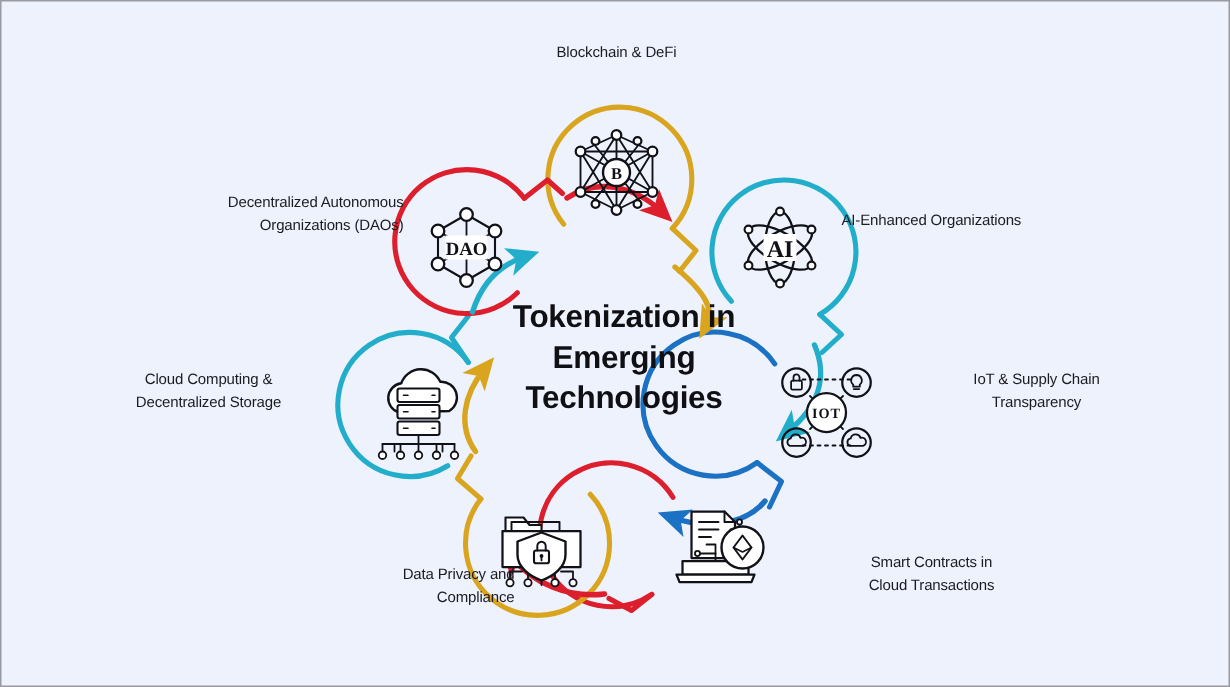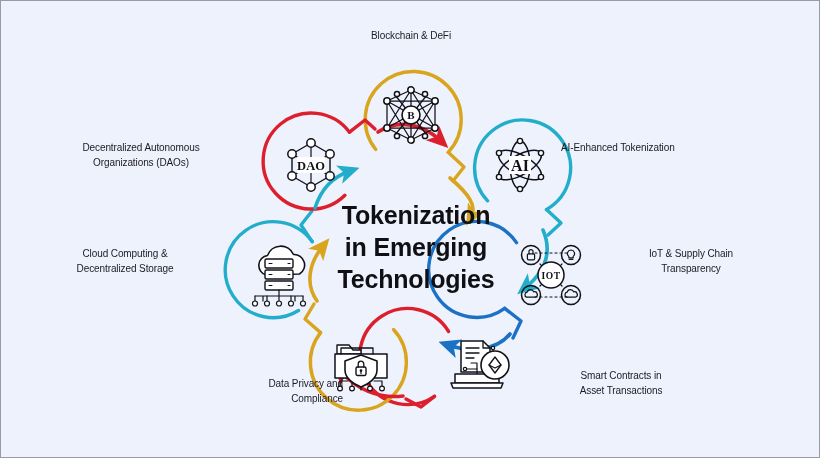--- a/index.html
+++ b/index.html
@@ -17,43 +17,43 @@
     border:1px solid #9a9aa2;
     overflow:hidden;
   }
   #svgroot{position:absolute;left:0;top:0;width:820px;height:458px;}
 
   .center-title{
     position:absolute;
     left:330px;top:198px;
     width:170px;
     text-align:center;
-    font-size:25px;
+    font-size:21px;
     font-weight:700;
     line-height:1.28;
     color:#101014;
     letter-spacing:-0.2px;
   }
   .node-label{
     position:absolute;
     text-align:center;
     font-size:10px;
     font-weight:400;
     line-height:1.45;
     color:#1b1b22;
     letter-spacing:-0.1px;
     white-space:pre-line;
   }
   .lbl-blockchain{left:300px;top:28px;width:220px;}
   .lbl-ai{left:560px;top:140px;width:240px;text-align:left;}
   .lbl-iot{left:584px;top:246px;width:212px;}
   .lbl-smart{left:512px;top:368px;width:216px;text-align:center;}
   .lbl-privacy{left:130px;top:376px;width:212px;text-align:right;}
-  .lbl-cloud{left:16px;top:246px;width:216px;text-align:center;}
-  .lbl-dao{left:12px;top:140px;width:256px;text-align:center;}
+  .lbl-cloud{left:30px;top:246px;width:216px;text-align:center;}
+  .lbl-dao{left:12px;top:128px;width:256px;text-align:right;}
 </style>
 </head>
 <body>
 
 <div id="canvas">
 
   <svg id="svgroot" viewBox="0 0 820 458" xmlns="http://www.w3.org/2000/svg">
     <defs>
       <marker id="ah-gold" markerWidth="6" markerHeight="6" refX="3.2" refY="3" orient="auto">
         <path d="M0,0.3 L6,3 L0,5.7 L1.5,3 Z" fill="#d9a51f"></path>
@@ -272,27 +272,27 @@
       </g>
     </g>
   </svg>
 
   <div class="center-title">Tokenization in
 Emerging
 Technologies</div>
 
   <div class="node-label lbl-blockchain">Blockchain &amp; DeFi</div>
 
-  <div class="node-label lbl-ai">AI-Enhanced Tokenization</div>
+  <div class="node-label lbl-ai">AI-Enhanced Organizations</div>
 
   <div class="node-label lbl-iot">IoT &amp; Supply Chain
 Transparency</div>
 
   <div class="node-label lbl-smart">Smart Contracts in
-Asset Transactions</div>
+Cloud Transactions</div>
 
   <div class="node-label lbl-privacy">Data Privacy and
 Compliance</div>
 
   <div class="node-label lbl-cloud">Cloud Computing &amp;
 Decentralized Storage</div>
 
   <div class="node-label lbl-dao">Decentralized Autonomous
 Organizations (DAOs)</div>
 

